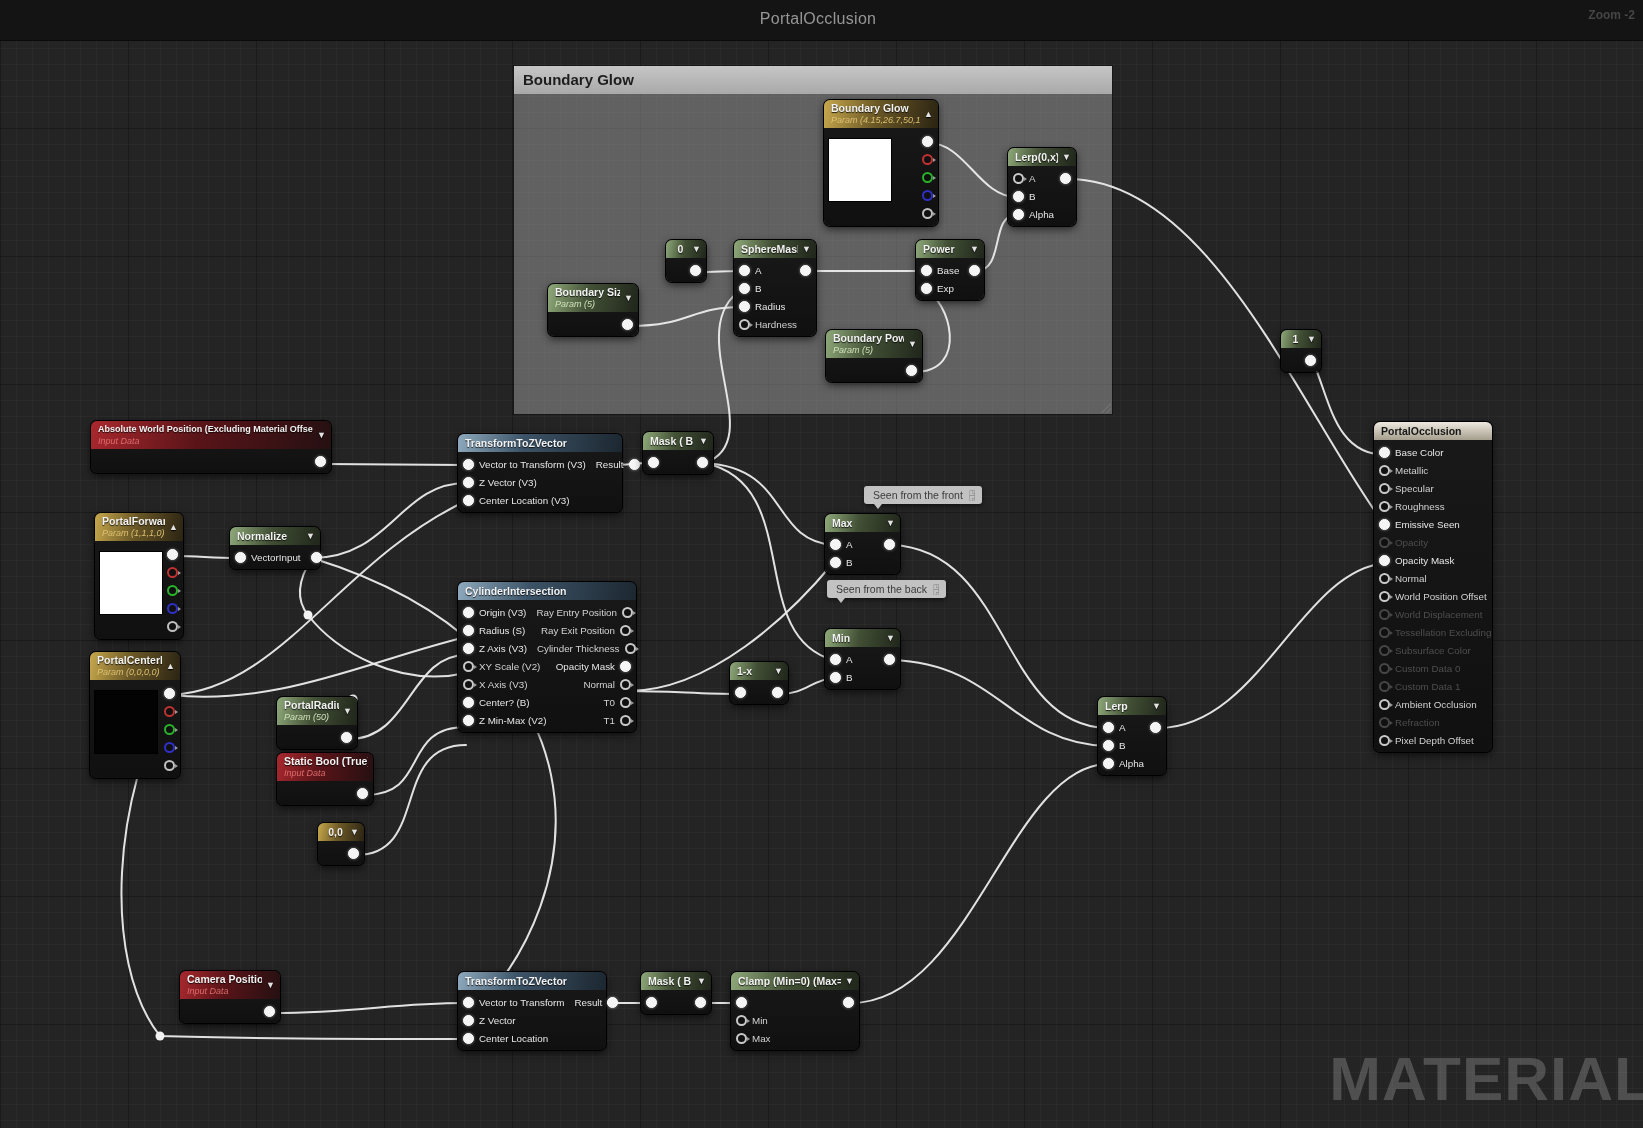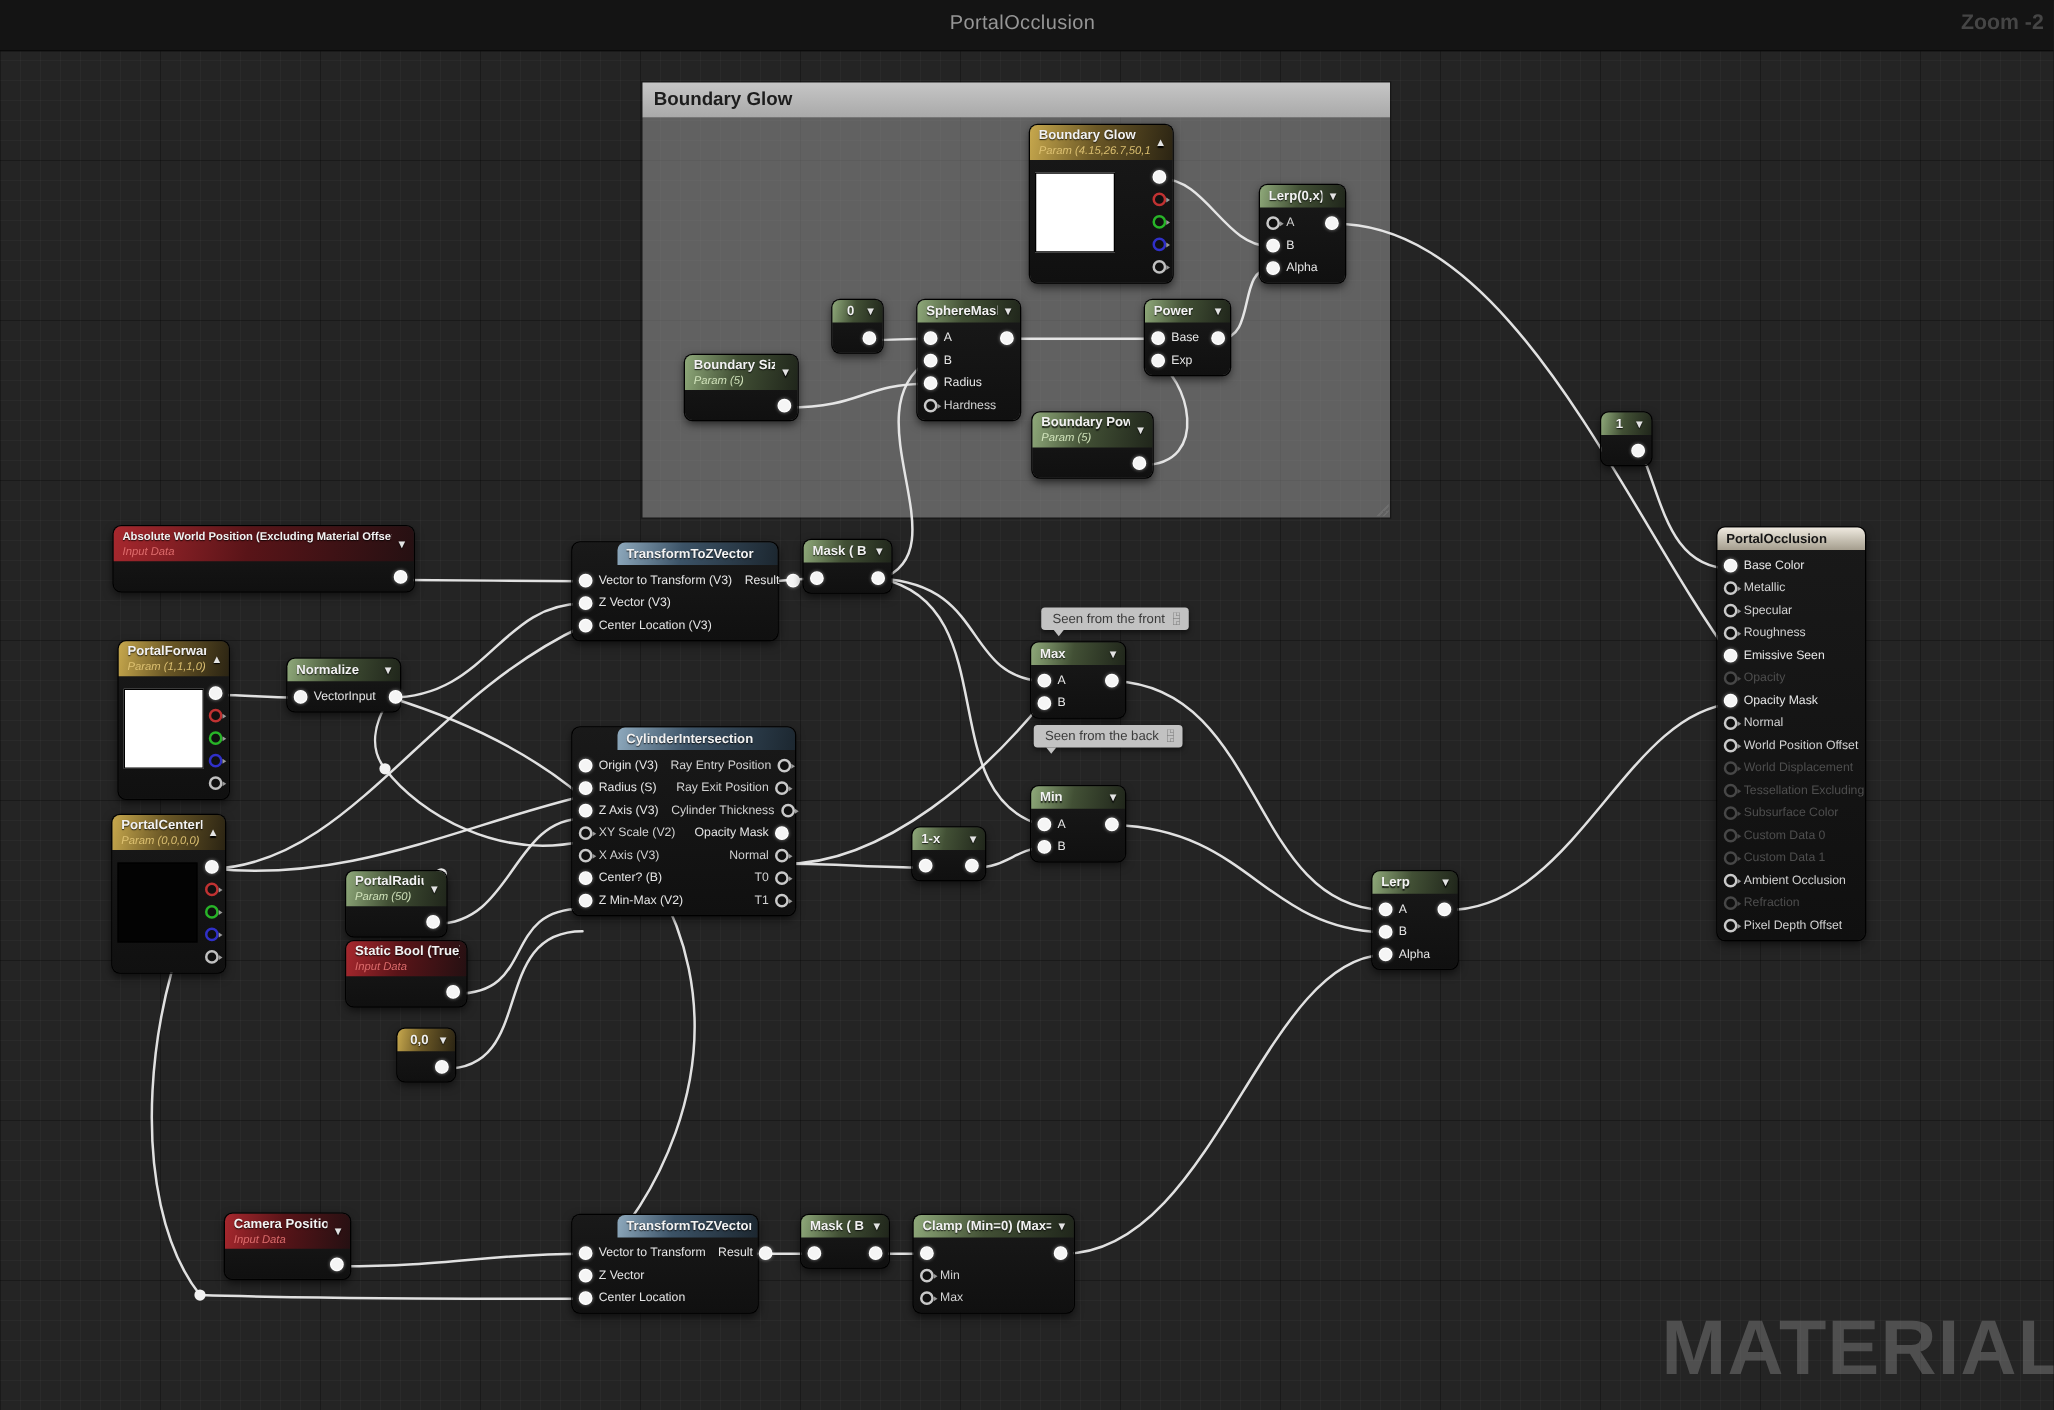--- a/index.html
+++ b/index.html
@@ -10,21 +10,21 @@
       linear-gradient(rgba(0,0,0,.38) 1px, transparent 1px),
       linear-gradient(90deg, rgba(0,0,0,.38) 1px, transparent 1px),
       linear-gradient(rgba(255,255,255,.028) 1px, transparent 1px),
       linear-gradient(90deg, rgba(255,255,255,.028) 1px, transparent 1px);
     background-size:128px 128px,128px 128px,16px 16px,16px 16px;}
   
   #topbar{position:absolute;left:0;top:0;width:100%;height:40px;background:#141414;
     border-bottom:1px solid #0a0a0a;z-index:6;}
   #topbar .ttl{position:absolute;left:50%;top:10px;transform:translateX(-53%);
     color:#969696;font-size:16px;letter-spacing:.3px;}
-  #topbar .zoom{position:absolute;right:8px;top:8px;color:#454545;font-size:17px;font-weight:bold;}
+  #topbar .zoom{position:absolute;right:8px;top:8px;color:#454545;font-size:12px;font-weight:bold;}
   
   .comment{position:absolute;z-index:0;border:1px solid rgba(0,0,0,.35);}
   .comment .cbody{position:absolute;left:0;right:0;top:28px;bottom:0;background:rgba(158,158,158,.5);}
   .comment .chead{position:absolute;left:0;right:0;top:0;height:28px;background:linear-gradient(180deg,#c6c6c6,#a9a9a9);
     color:#1d1d1d;font-size:15px;font-weight:bold;line-height:28px;padding-left:9px;box-sizing:border-box;}
   .comment .resz{position:absolute;right:1px;bottom:1px;width:10px;height:10px;
     background:linear-gradient(135deg,transparent 50%,#6e6e6e 50%,#6e6e6e 60%,transparent 60%,transparent 72%,#6e6e6e 72%,#6e6e6e 82%,transparent 82%);}
   
   svg.wires{position:absolute;left:0;top:0;z-index:1;}
   svg.wires path{fill:none;stroke:#ececec;stroke-width:2;stroke-linecap:round;opacity:.95;}
@@ -33,21 +33,21 @@
   .node{position:absolute;z-index:2;border-radius:6px;background:linear-gradient(180deg,#191919,#101010);
     box-shadow:0 0 0 1px #000,0 3px 8px rgba(0,0,0,.65);}
   .nhead{display:flex;align-items:center;border-radius:6px 6px 0 0;padding:2px 5px 2px 7px;min-height:18px;box-sizing:border-box;}
   .nhead .tcol{flex:1;overflow:hidden;}
   .ntitle{color:#f2f2f2;font-weight:bold;font-size:10.5px;white-space:nowrap;text-shadow:0 1px 1px rgba(0,0,0,.8);line-height:13px;}
   .nsub{font-style:italic;font-size:9px;white-space:nowrap;line-height:11px;opacity:.95;}
   .narrow{color:#e3e3e3;font-size:9px;margin-left:4px;text-shadow:0 1px 1px #000;}
   .k-green .nhead{background:linear-gradient(100deg,#8fa97a 0%,#425035 45%,#20261b 100%);}
   .k-gold  .nhead{background:linear-gradient(100deg,#c7a84d 0%,#6b5826 45%,#2b2413 100%);}
   .k-red   .nhead{background:linear-gradient(100deg,#a8282e 0%,#591418 45%,#251012 100%);}
-  .k-blue  .nhead{background:linear-gradient(100deg,#8ea9bd 0%,#3c5367 40%,#1c2730 100%);margin-left:36px;}
+  .k-blue  .nhead{background:linear-gradient(100deg,#8ea9bd 0%,#3c5367 40%,#1c2730 100%);}
   .k-result .nhead{background:linear-gradient(180deg,#efeae0,#c2bcae 60%,#a59e8e);}
   .k-result .ntitle{color:#161616;text-shadow:none;}
   .k-green .nsub{color:#d6e8c0;}
   .k-gold .nsub{color:#e0c474;}
   .k-red .nsub{color:#e27070;}
   .node.small .ntitle{text-align:center;}
   .nbody{padding:3px 0;}
   .nrow{display:flex;align-items:center;height:18px;padding:0 5px;gap:5px;font-size:9.8px;color:#d2d2d2;white-space:nowrap;}
   .nrow .sp{flex:1;}
   .nrow .lbl.dim{color:#4e4e4e;}
@@ -780,21 +780,21 @@
         </div>
         <div class="nbody">
           <div class="nrow">
             <span class="sp"></span>
             <span class="pin p-on"></span>
           </div>
         </div>
       </div>
     </div>
   <div id="bubbles">
-      <div class="bubble" style="left: 833px; top: 486px;">
+      <div class="bubble" style="left: 864px; top: 486px;">
         <span>Seen from the front</span>
         <span class="bicons">
           <span>◳</span>
           <span>◲</span>
         </span>
       </div>
       <div class="bubble" style="left: 827px; top: 580px;">
         <span>Seen from the back</span>
         <span class="bicons">
           <span>◳</span>

